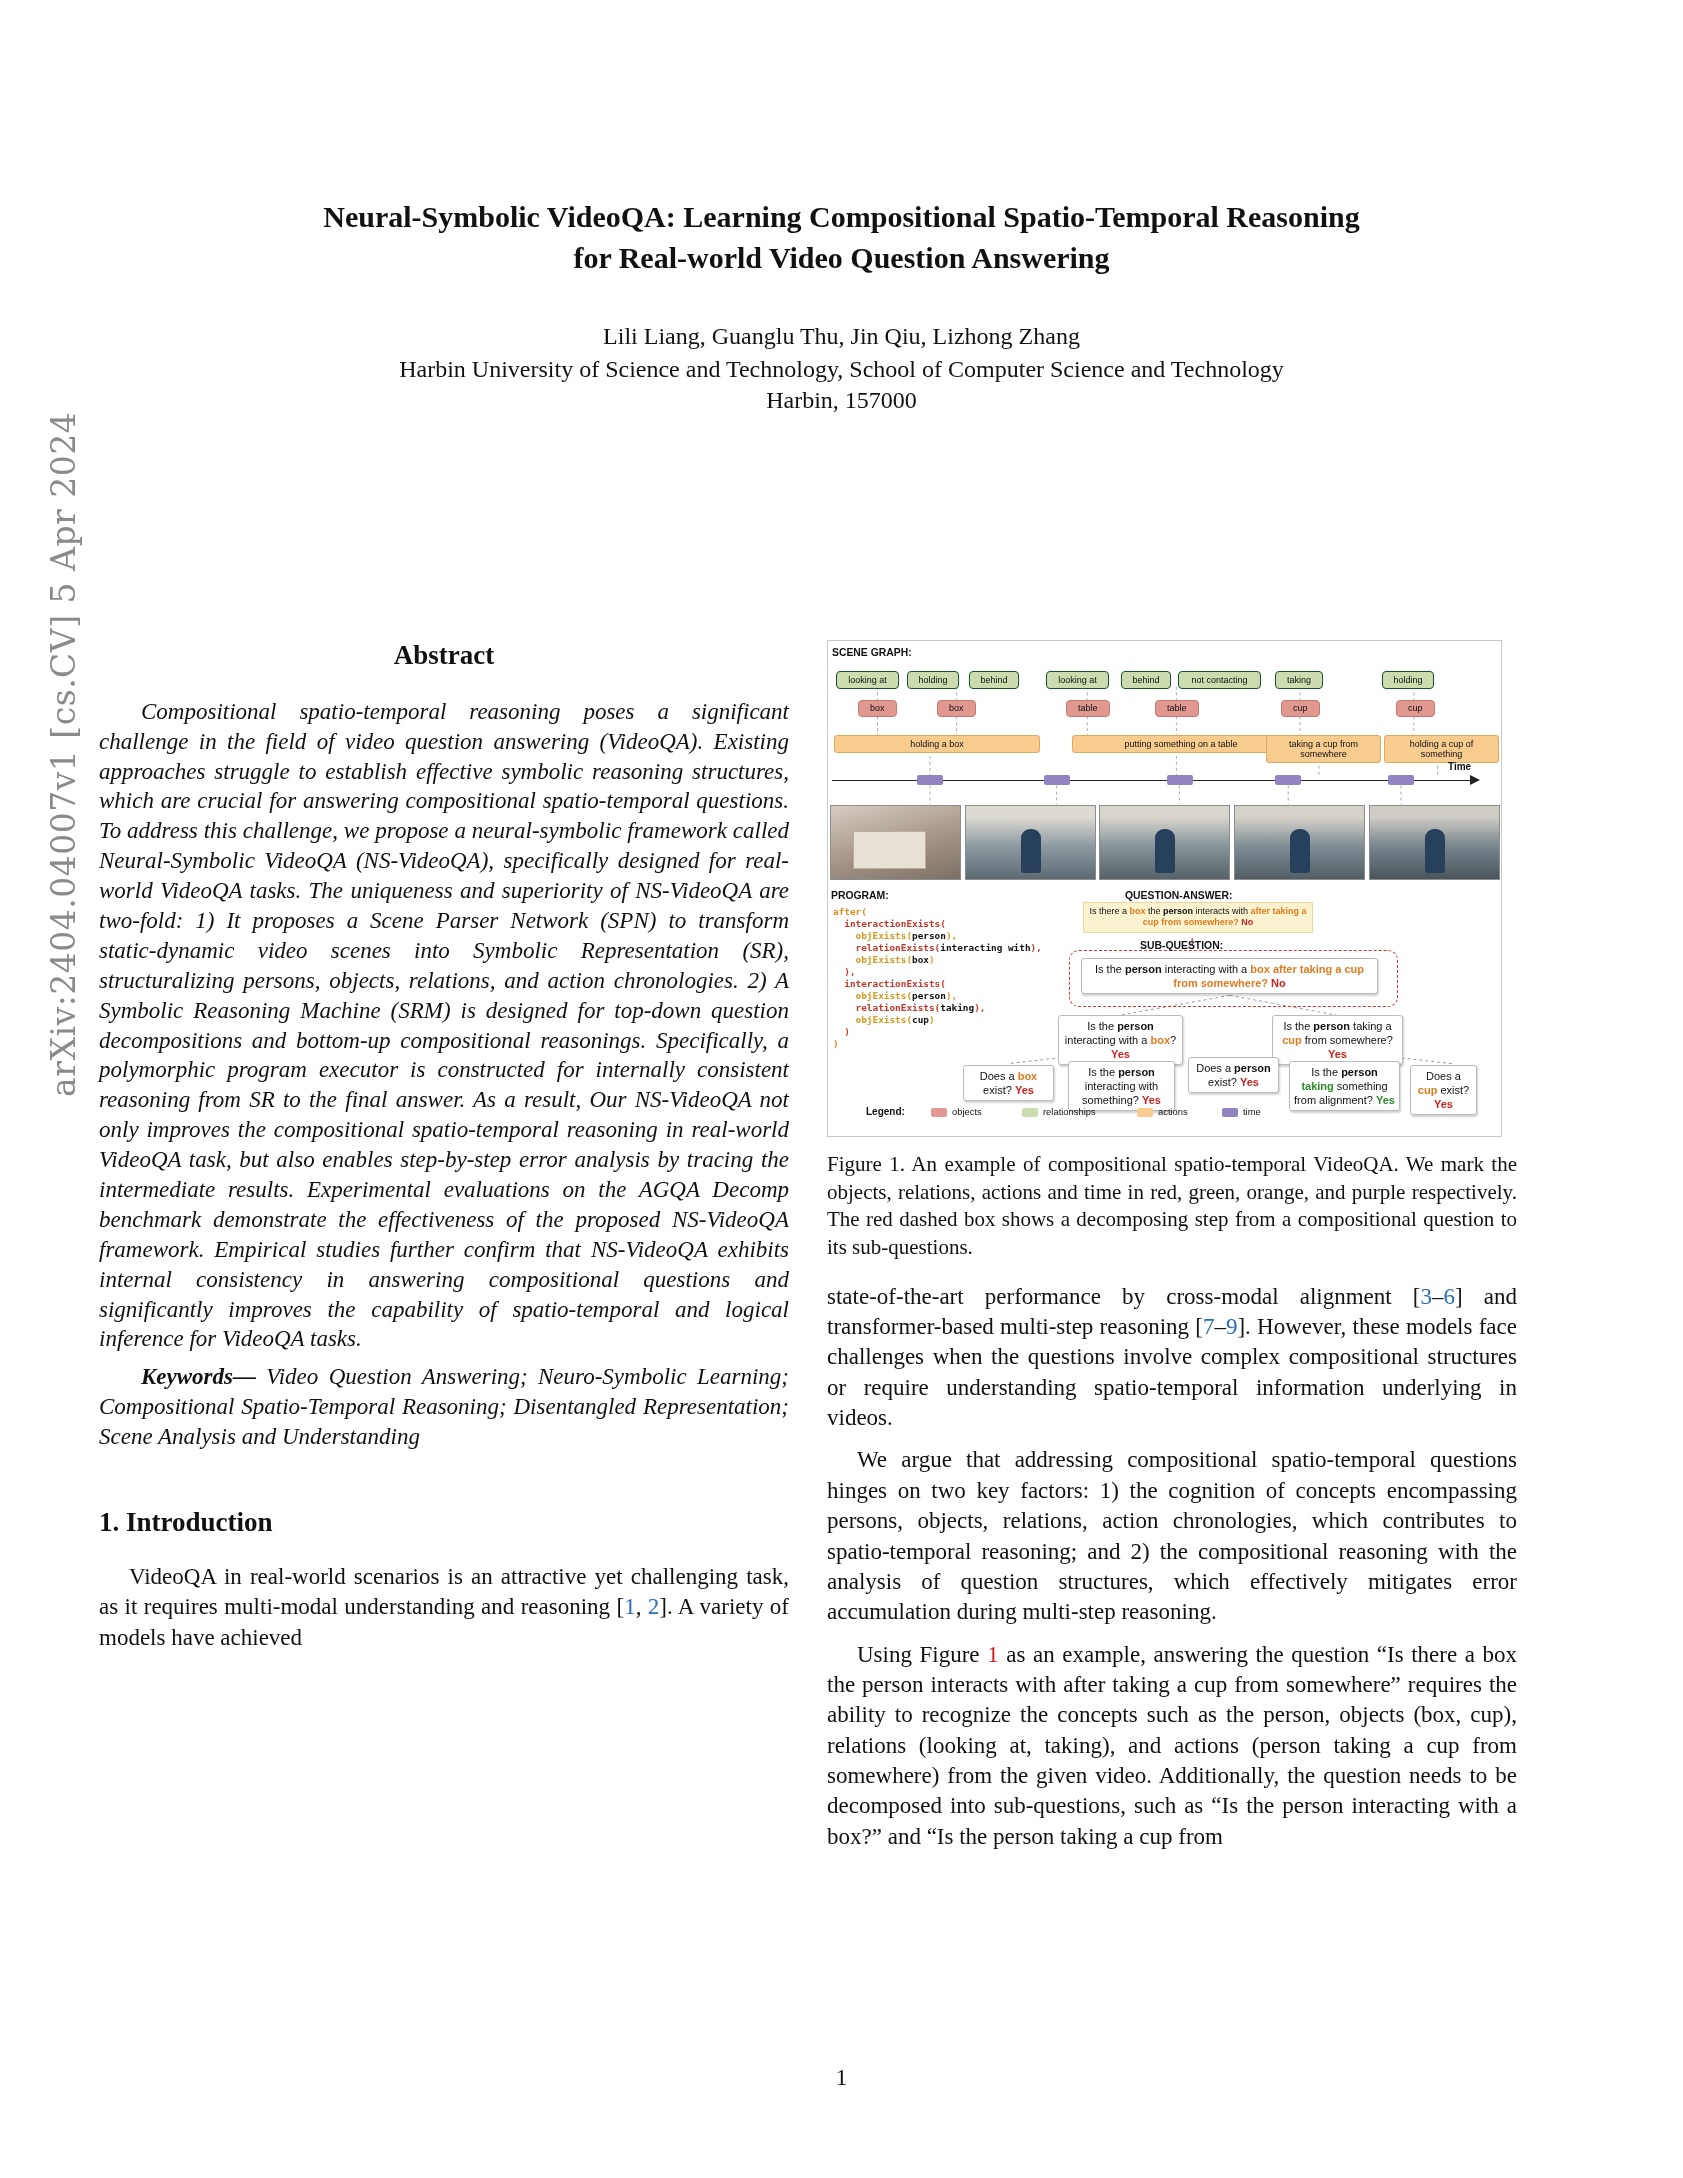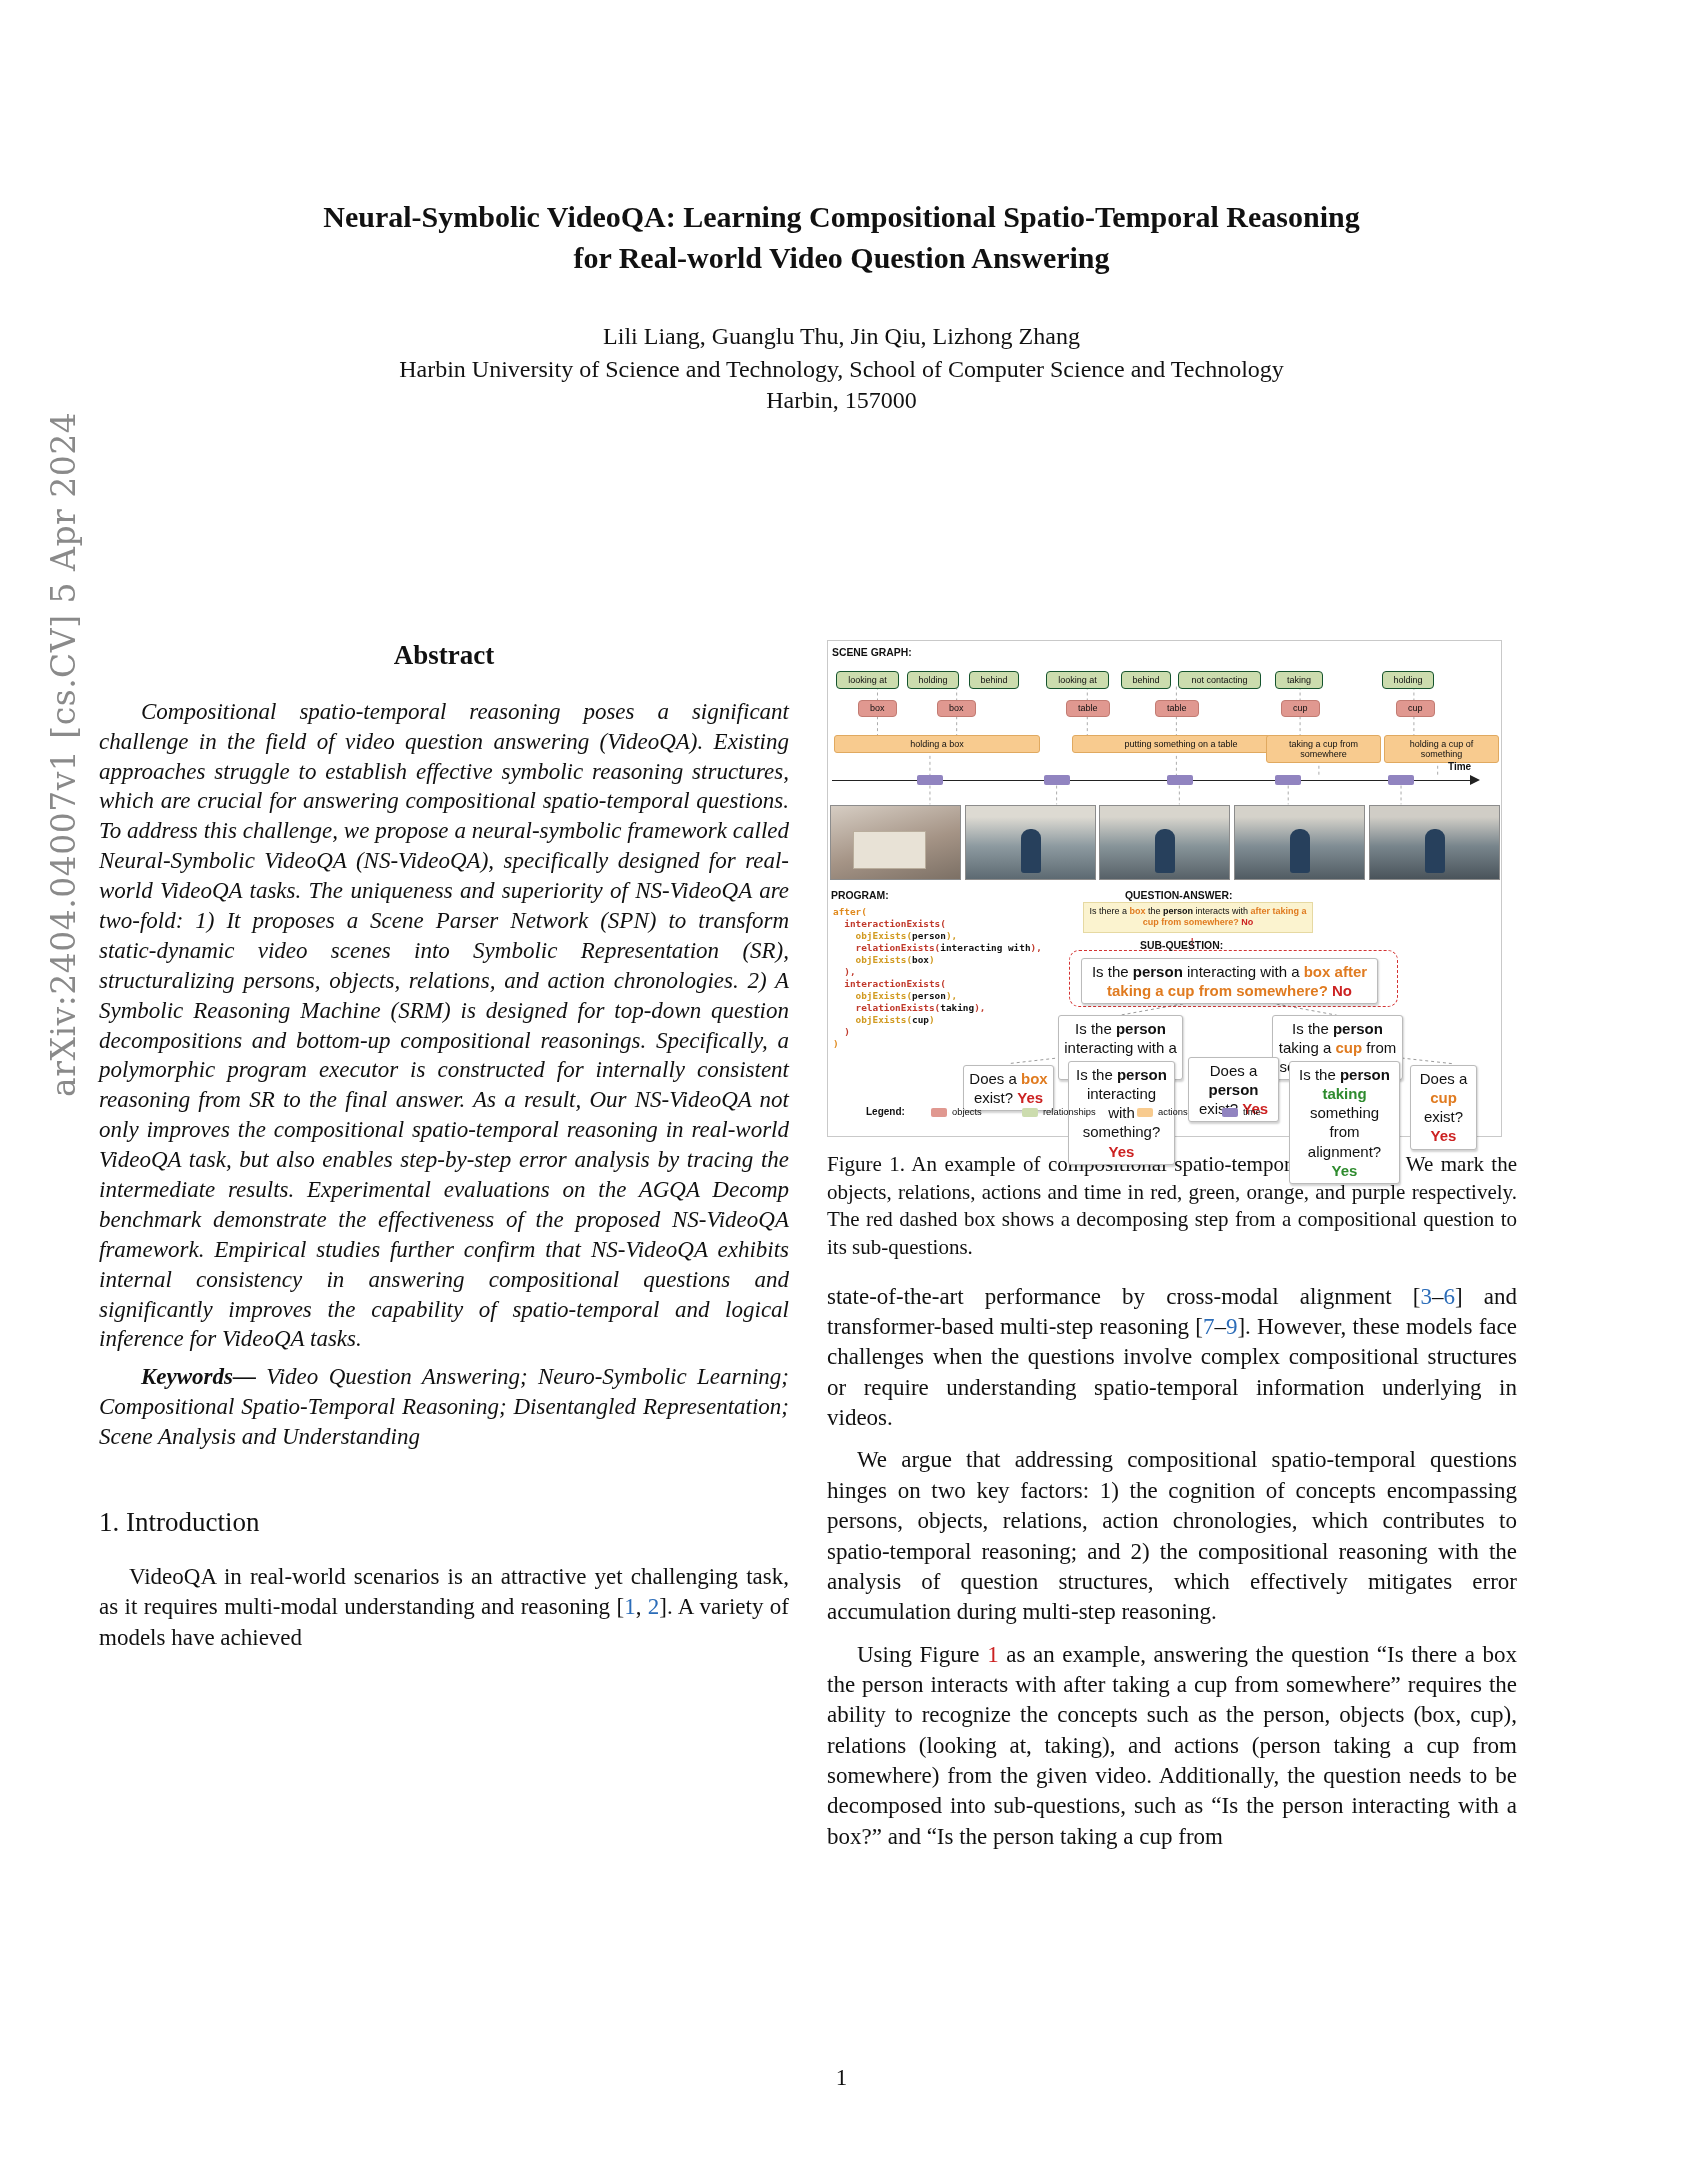--- a/index.html
+++ b/index.html
@@ -19,21 +19,21 @@
   .affil   { font-size:24px; margin:0 0 4px 0; }
   .loc     { font-size:24px; }
 
   .columns { display:flex; gap:38px; width:1418px; margin:226px 0 0 99px; }
   .col { width:690px; text-align:justify; }
 
   h2.abs-head { text-align:center; font-size:27px; margin:0 0 26px 0; font-weight:bold; }
   .abstract { font-style:italic; font-size:23px; line-height:1.3; text-indent:42px; margin:0 0 8px 0; }
   .keywords { font-style:italic; font-size:23px; line-height:1.3; text-indent:42px; margin:0; }
   .kw { font-weight:bold; }
-  h3.section { font-size:27px; font-weight:normal; text-align:left; margin:55px 0 24px 0; }
+  h3.section { font-size:27px; font-weight:bold; text-align:left; margin:55px 0 24px 0; }
   .body-par { font-size:23px; line-height:1.32; margin:0 0 12px 0; }
   .indent { text-indent:30px; }
   .cite { color:#2b6cb8; }
   .figref { color:#cc2222; }
 
   figure { margin:0 0 20px 0; }
   figcaption { font-size:21px; line-height:1.32; margin-top:14px; text-align:justify; }
 
   .fig-canvas {
     position:relative; width:673px; height:495px;
@@ -70,21 +70,21 @@
   .co  { color:#e08a1e; font-weight:bold; }
   .cy  { color:#d19a20; font-weight:bold; }
   .cr  { color:#c0392b; font-weight:bold; }
   .cb  { color:#111;    font-weight:bold; }
 
   .qa-box { position:absolute; left:255px; top:261px; width:218px; padding:3px 5px; background:#fbf3cf;
             border:1px solid #e6d9a2; font-size:9px; line-height:1.3; text-align:center; z-index:2; }
   .dashed-region { position:absolute; left:241px; top:309px; width:327px; height:55px;
                    border:1.6px dashed #d33333; border-radius:10px; z-index:1; }
   .node { position:absolute; background:#fff; border:1px solid #bbb; border-radius:3px;
-          box-shadow:1px 1.5px 2px rgba(0,0,0,0.18); font-size:15px; text-align:center;
+          box-shadow:1px 1.5px 2px rgba(0,0,0,0.18); font-size:11px; text-align:center;
           padding:3px 4px; line-height:1.28; z-index:2; box-sizing:border-box; }
   .subq-node  { left:253px; top:317px; width:297px; }
   .node-left  { left:230px; top:374px; width:125px; }
   .node-right { left:444px; top:374px; width:131px; }
   .leaf1 { left:135px; top:424px; width:91px; }
   .leaf2 { left:240px; top:420px; width:107px; }
   .leaf3 { left:360px; top:416px; width:91px; }
   .leaf4 { left:461px; top:420px; width:111px; }
   .leaf5 { left:582px; top:424px; width:67px; }
 

